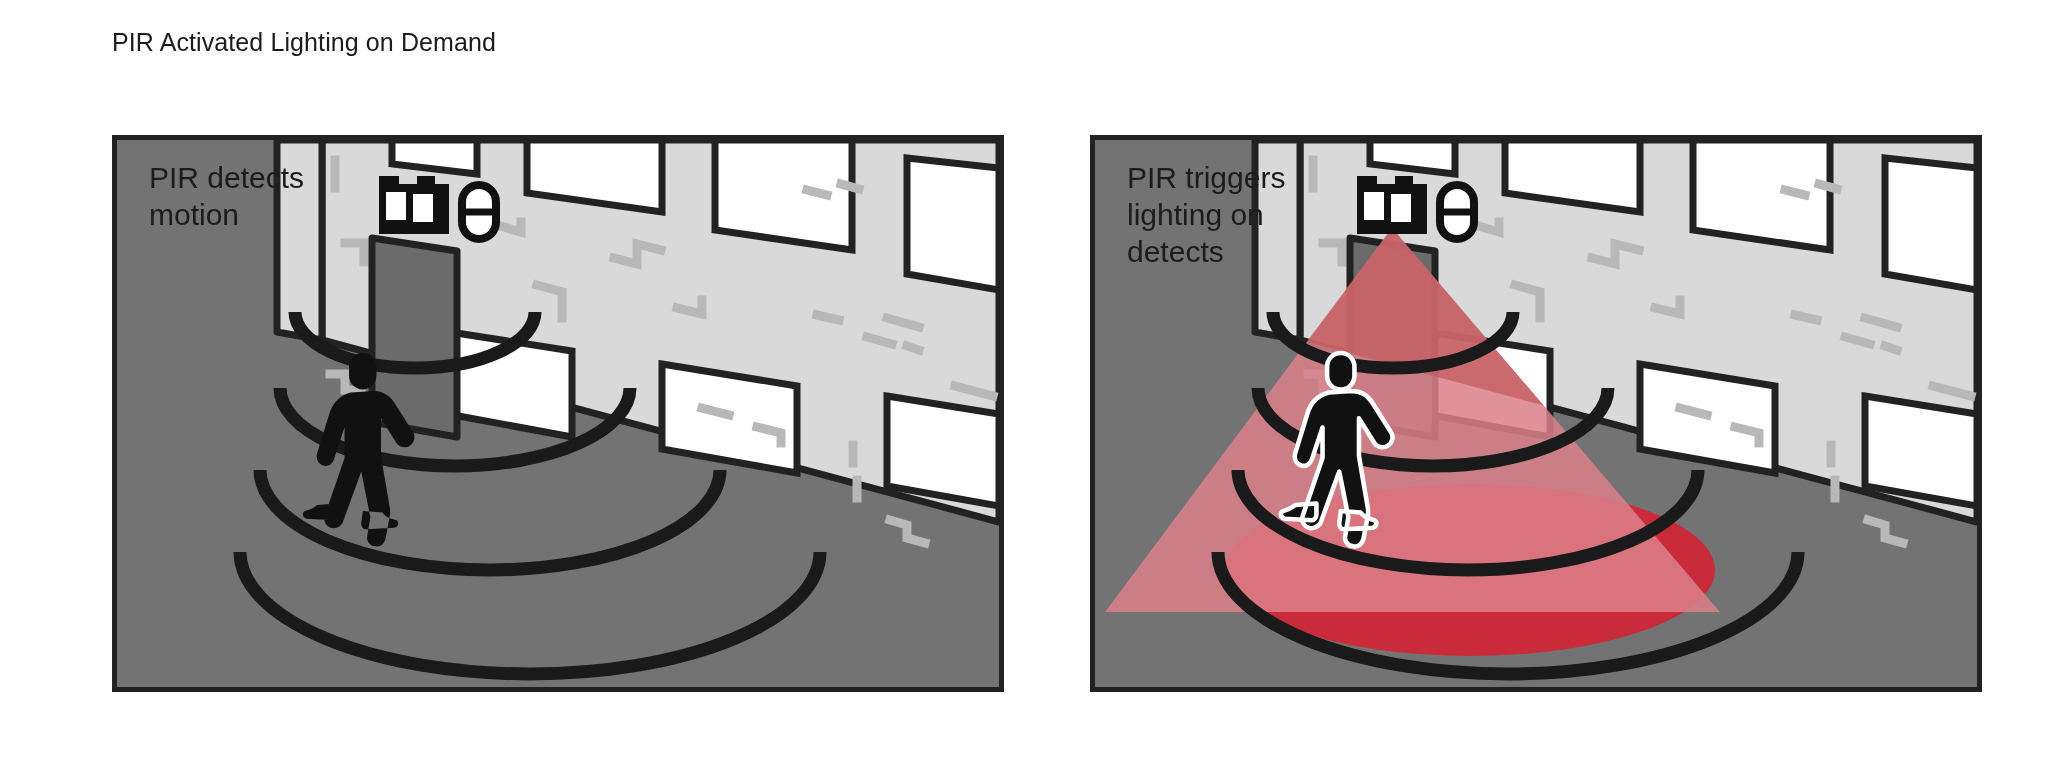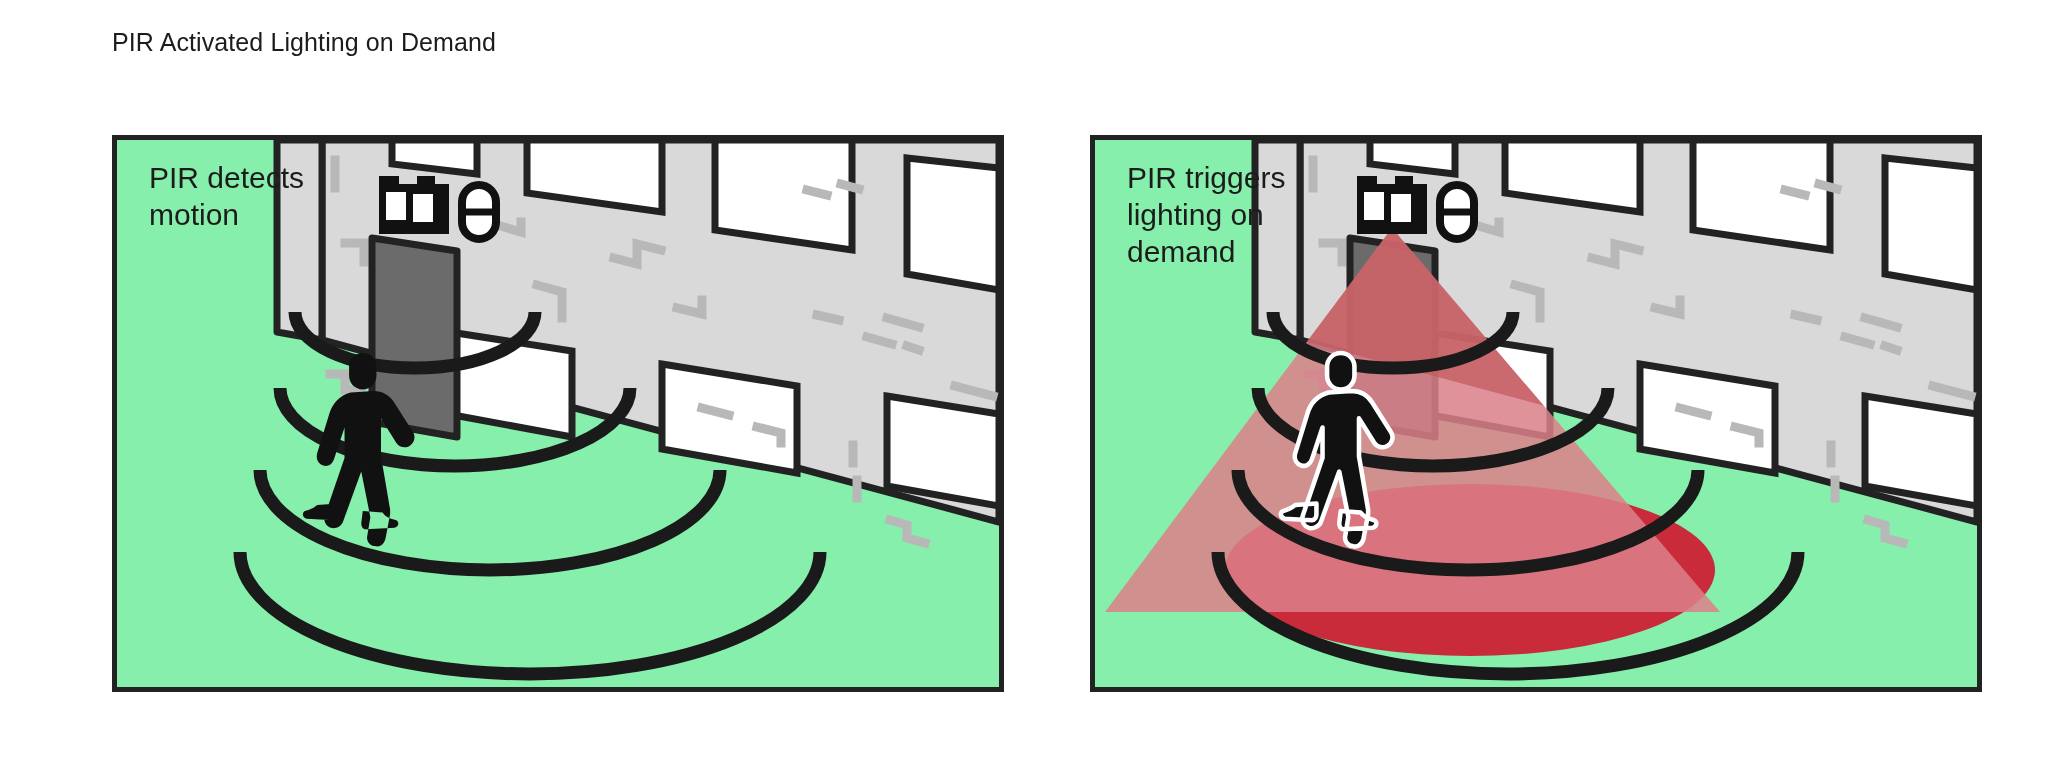--- a/index.html
+++ b/index.html
@@ -26,21 +26,21 @@
     left: 112px;
     top: 28px;
     font-size: 25px;
     font-weight: normal;
     letter-spacing: 0.1px;
     color: #1c1c1c;
     white-space: nowrap;
   }
   .panel {
     position: absolute;
-    background: #86efac;
+    background: #737373;
     border: 5px solid #222222;
     box-sizing: border-box;
     overflow: hidden;
   }
   #panel-left  { left: 112px;  top: 135px; width: 892px; height: 557px; }
   #panel-right { left: 1090px; top: 135px; width: 892px; height: 557px; }
   .panel-caption {
     position: absolute;
     left: 32px;
     top: 20px;
@@ -240,16 +240,16 @@
             c3,-2 4,-6 2,-9 l-12,-19 c-3,-5 -8,-8 -14,-8 z
             M8,100 c-2,2 -5,3 -8,4 c-2,1 -2,4 1,5 l18,1 c2,0 3,-2 3,-4 l0,-7 z
             M51,105 c2,3 5,4 9,5 c2,1 2,4 -1,5 l-19,1 c-2,0 -3,-2 -3,-4 l1,-8 z"></path>
         </g>
 
       </svg>
     </div>
 
     <div class="panel-caption">PIR triggers
 lighting on
-demand</div>
+detects</div>
   </div>
 
 </div>
 
 </body></html>

